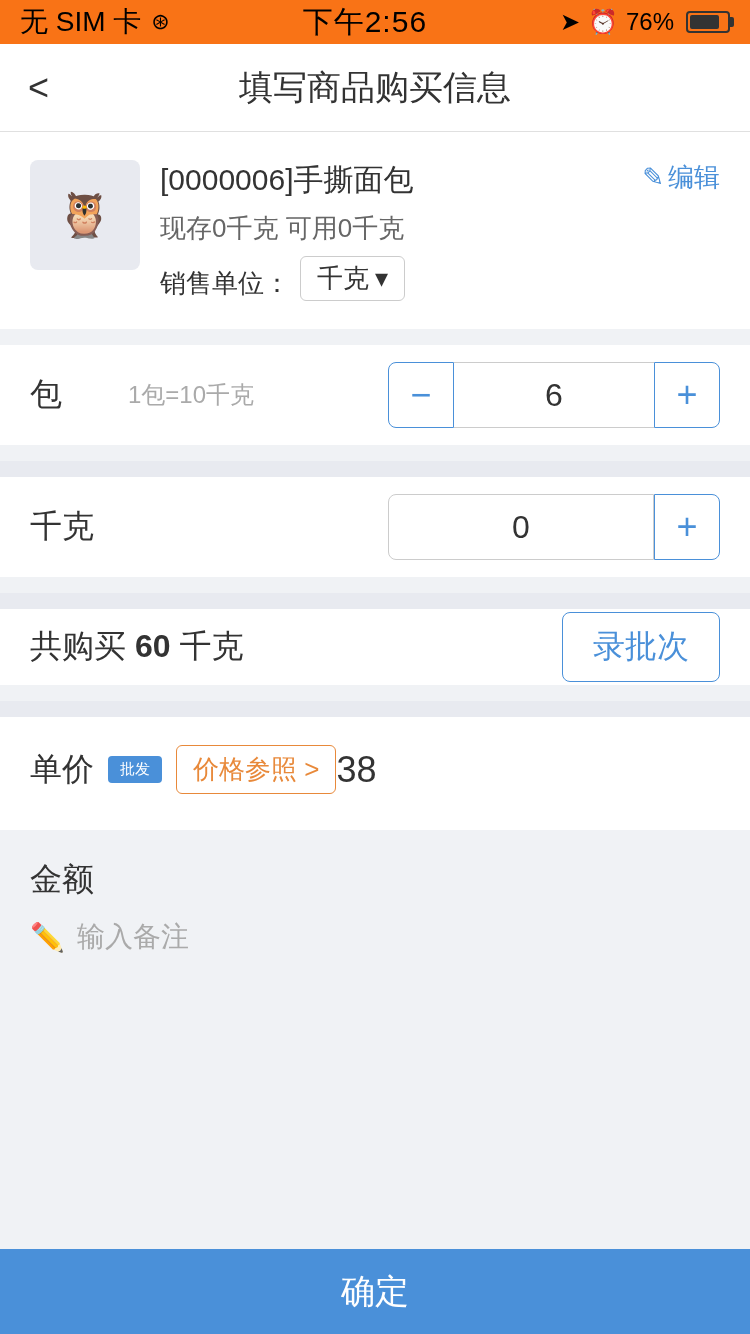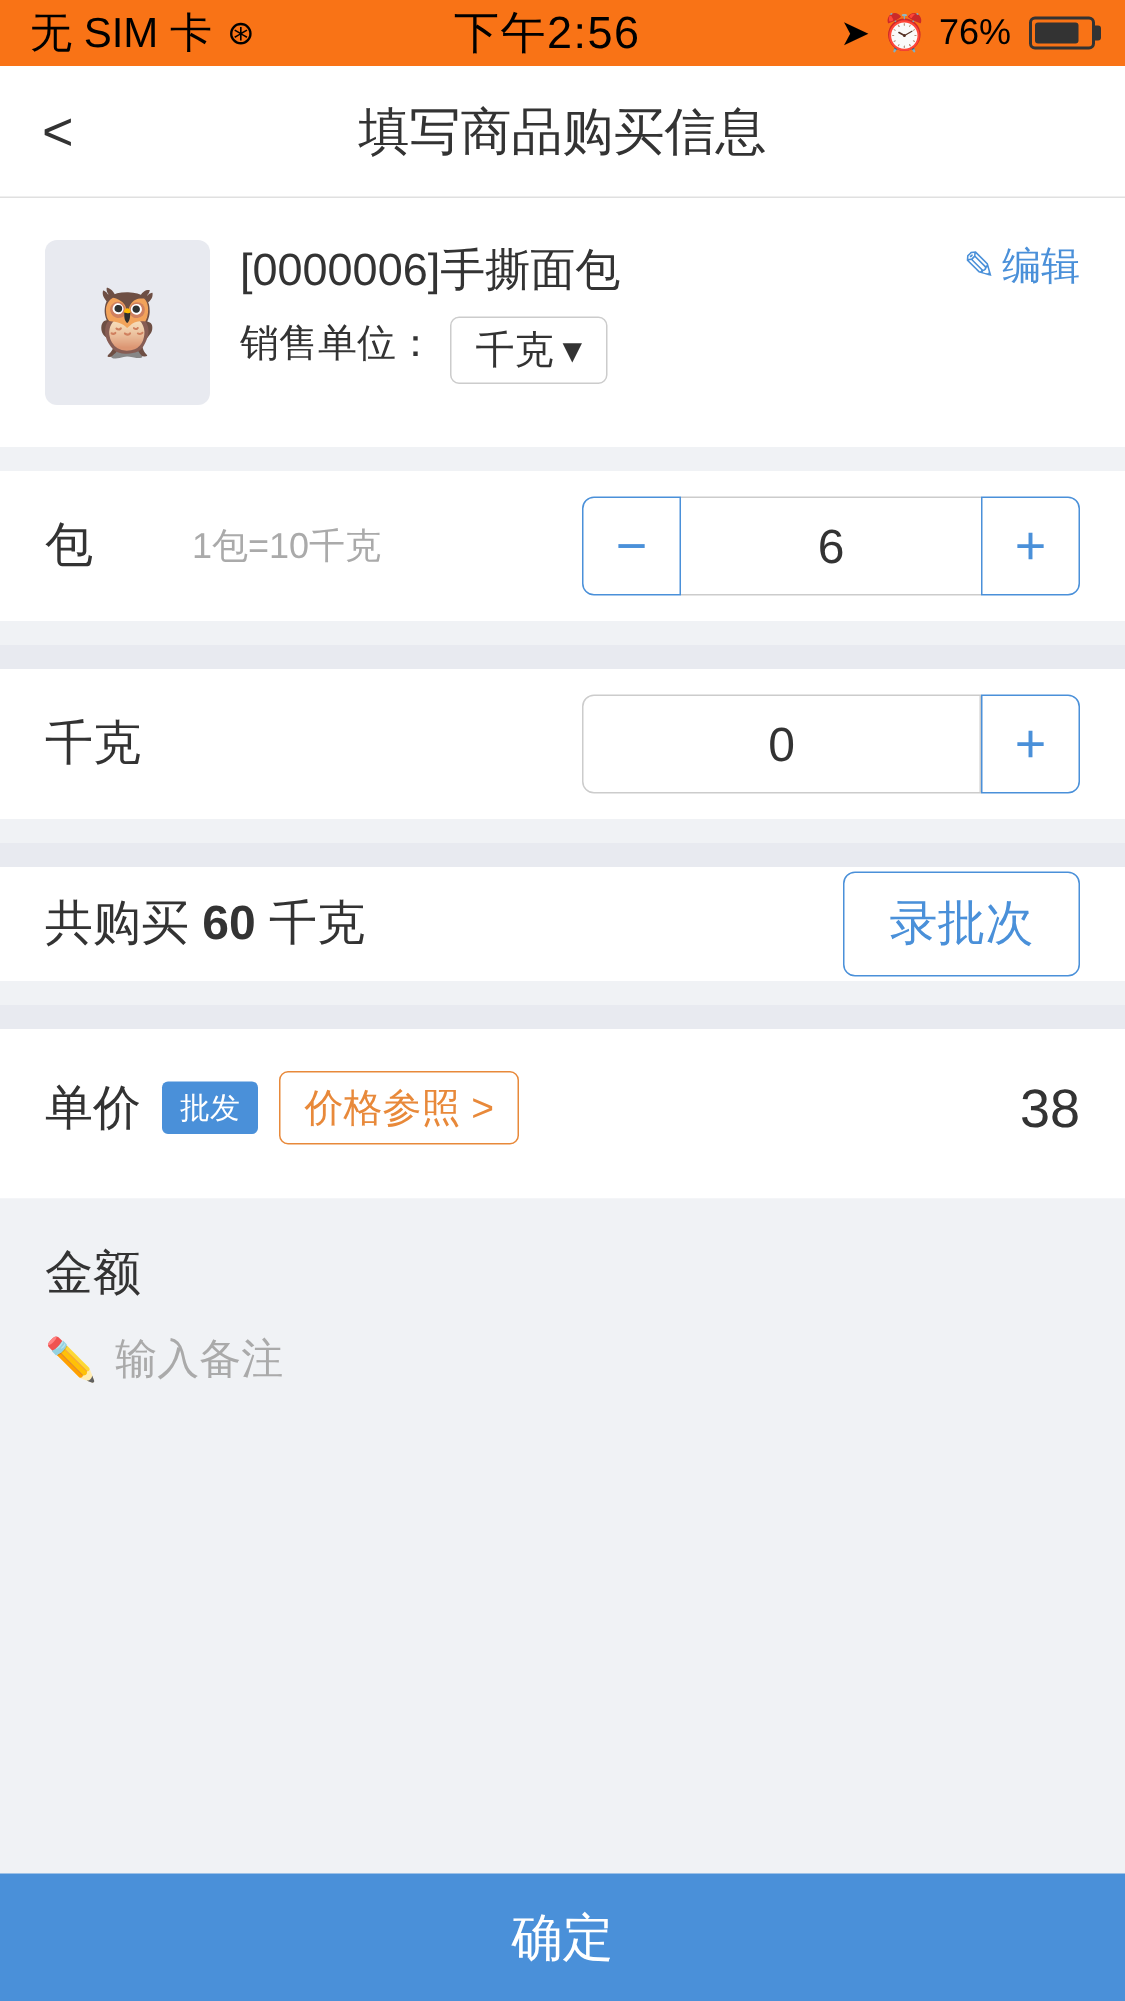--- a/index.html
+++ b/index.html
@@ -149,21 +149,21 @@
       cursor: pointer;
       white-space: nowrap;
     }
     .product-stock {
       font-size: 26px;
       color: #666;
       margin-bottom: 10px;
     }
     .product-unit-row {
       display: flex;
-      align-items: flex-start;
+      align-items: flex-end;
       gap: 10px;
       font-size: 26px;
       color: #333;
     }
     .unit-dropdown {
       border: 1px solid #ccc;
       border-radius: 6px;
       padding: 4px 16px;
       font-size: 26px;
       color: #333;
@@ -291,36 +291,35 @@
 
     
     .price-section {
       background: #fff;
       padding: 28px 30px 20px;
       margin-bottom: 0;
     }
     .price-row {
       display: flex;
       align-items: center;
-      justify-content: space-between;
       margin-bottom: 16px;
     }
     .price-left {
       display: flex;
       align-items: center;
       gap: 14px;
     }
     .price-label {
       font-size: 32px;
       color: #333;
     }
     .batch-tag {
       background: #4a90d9;
       color: #fff;
-      font-size: 20px;
+      font-size: 15px;
       padding: 4px 12px;
       border-radius: 4px;
     }
     .price-ref-btn {
       border: 1.5px solid #e8893a;
       border-radius: 6px;
       padding: 6px 16px;
       font-size: 26px;
       color: #e8893a;
       background: #fff;
@@ -419,20 +418,21 @@
       <span class="owl-icon">🦉</span>
     </div>
     <div class="product-info">
       <div class="product-name-row">
         <span class="product-name">[0000006]手撕面包</span>
         <span class="edit-btn">
           <span>✎</span>
           <span>编辑</span>
         </span>
       </div>
+      <div class="product-stock">现存0千克  可用0千克</div>
       <div class="product-unit-row">
         <span>销售单位：</span>
         <div class="unit-dropdown">
           <span>千克</span>
           <span>▾</span>
         </div>
       </div>
     </div>
   </div>
 

